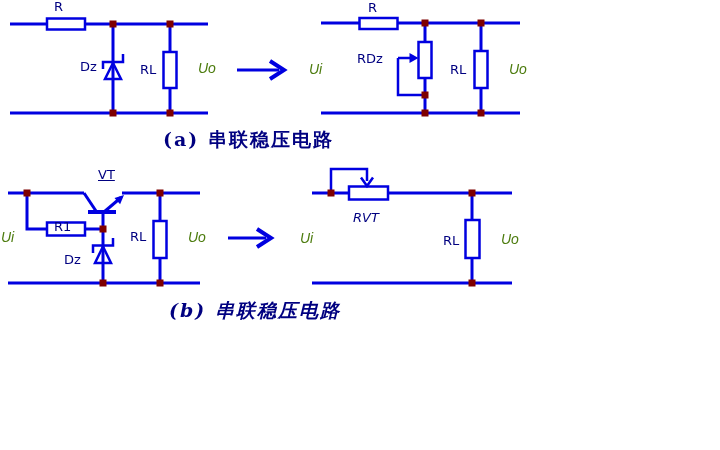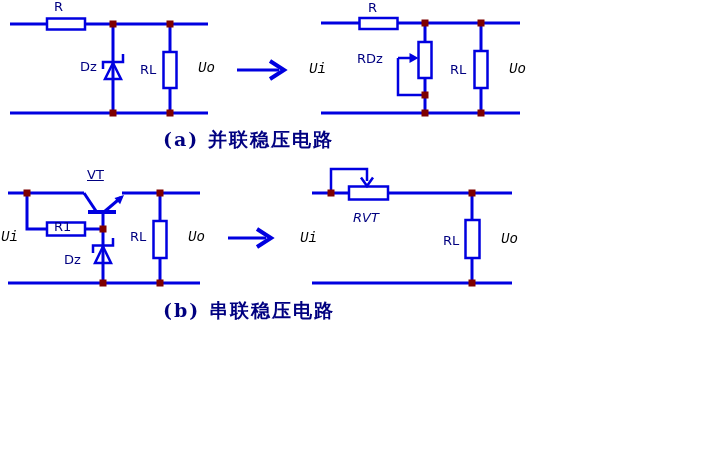--- a/index.html
+++ b/index.html
@@ -8,22 +8,22 @@
   svg{position:absolute;left:0;top:0;}
   .w   {stroke:#0000E0;stroke-width:3;fill:none;}
   .w2  {stroke:#0000E0;stroke-width:2.5;fill:none;}
   .w4  {stroke:#0000E0;stroke-width:4;fill:none;}
   .comp{fill:#ffffff;stroke:#0000E0;stroke-width:2.5;}
   .dot {fill:#7E0000;stroke:none;}
   .fb  {fill:#0000E0;stroke:none;}
   .head{stroke:#0000E0;stroke-width:4;fill:none;}
   .lbl{position:absolute;color:#000080;font-size:13px;line-height:14px;
        font-family:"DejaVu Sans",sans-serif;white-space:nowrap;}
-  .sig{position:absolute;color:#000000;font-size:14px;line-height:15px;font-style:italic;
-       font-family:Liberation Mono, monospace;white-space:nowrap;}
+  .sig{position:absolute;color:#4d7c0f;font-size:14px;line-height:15px;font-style:italic;
+       font-family:Liberation Sans, sans-serif;white-space:nowrap;}
   .cap{position:absolute;color:#000080;font-size:19px;line-height:22px;font-weight:bold;
        letter-spacing:2px;font-family:"DejaVu Serif",serif;white-space:nowrap;}
 </style>
 </head>
 <body>
 
 <div class="canvas">
 
   <svg width="720" height="450" viewBox="0 0 720 450">
 
@@ -121,29 +121,29 @@
   <span class="lbl" style="left:80px;top:60px;">Dz</span>
   <span class="lbl" style="left:140px;top:63px;">RL</span>
   <span class="sig" style="left:198px;top:61px;">Uo</span>
 
   <span class="sig" style="left:309px;top:62px;">Ui</span>
   <span class="lbl" style="left:368px;top:1px;">R</span>
   <span class="lbl" style="left:357px;top:52px;">RDz</span>
   <span class="lbl" style="left:450px;top:63px;">RL</span>
   <span class="sig" style="left:509px;top:62px;">Uo</span>
 
-  <span class="cap" style="left:163px;top:128px;">(a) 并联稳压电路</span>
+  <span class="cap" style="left:163px;top:128px;">(a) 串联稳压电路</span>
 
   <span class="sig" style="left:1px;top:230px;">Ui</span>
-  <span class="lbl" style="left:87px;top:168px;text-decoration:underline;">VT</span>
+  <span class="lbl" style="left:98px;top:168px;text-decoration:underline;">VT</span>
   <span class="lbl" style="left:54px;top:220px;">R1</span>
   <span class="lbl" style="left:64px;top:253px;">Dz</span>
   <span class="lbl" style="left:130px;top:230px;">RL</span>
   <span class="sig" style="left:188px;top:230px;">Uo</span>
 
   <span class="sig" style="left:300px;top:231px;">Ui</span>
   <span class="lbl" style="left:353px;top:211px;font-style:italic;">RVT</span>
   <span class="lbl" style="left:443px;top:234px;">RL</span>
   <span class="sig" style="left:501px;top:232px;">Uo</span>
 
-  <span class="cap" style="left:163px;top:299px;">(b) 串联稳压电路</span>
+  <span class="cap" style="left:169px;top:299px;font-style:italic;">(b) 串联稳压电路</span>
 
 </div>
 
 </body></html>

